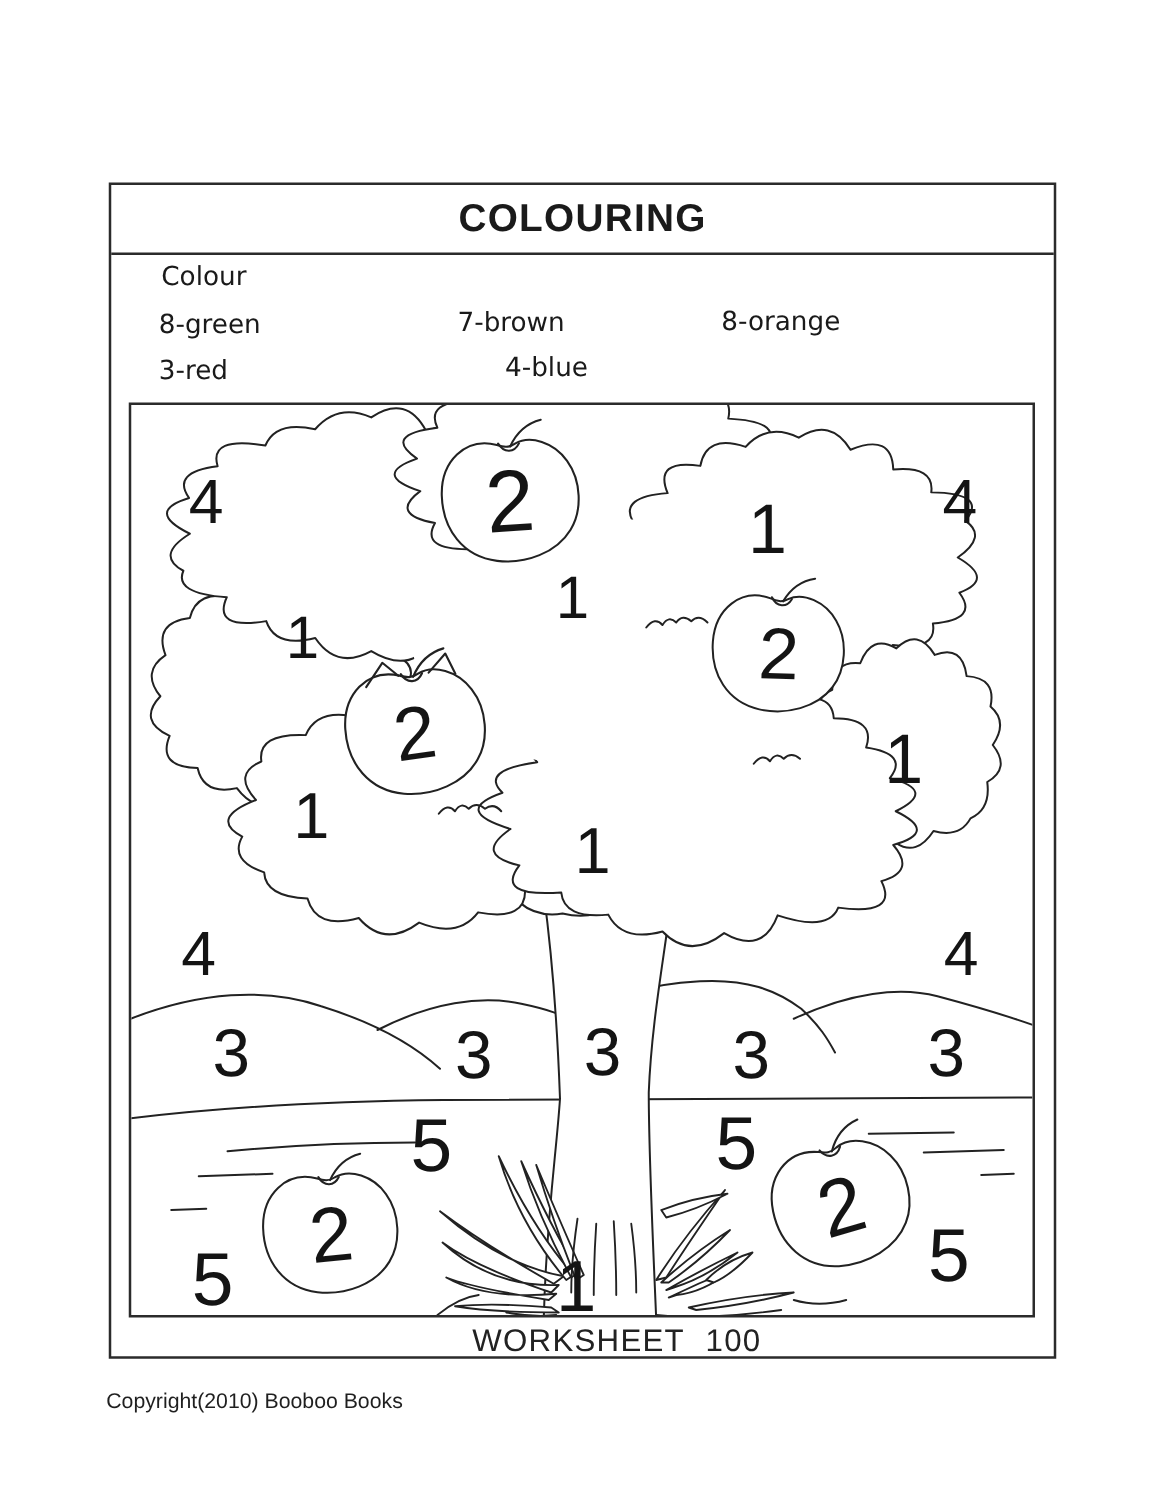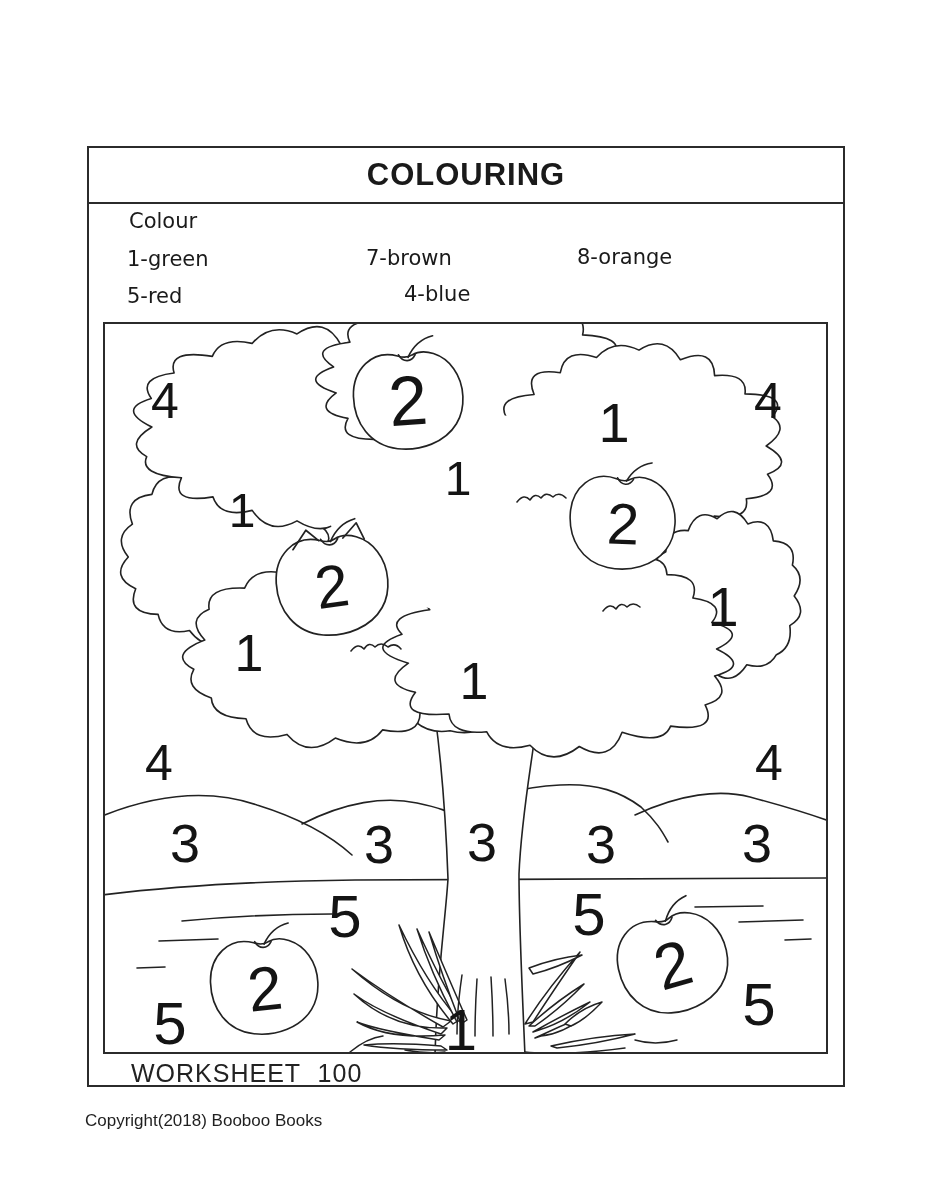--- a/index.html
+++ b/index.html
@@ -36,42 +36,42 @@
   .scene-svg{position:absolute;left:0;top:0;width:721px;height:728px;}
   .labels-layer{
     position:absolute;left:105px;top:324px;width:721px;height:728px;
     pointer-events:none;
   }
   .region-num{
     position:absolute;line-height:1;white-space:nowrap;color:#141414;
     font-family:"Liberation Sans",sans-serif;
   }
   .worksheet-label{
-    position:absolute;left:103px;top:1059px;width:725px;
+    position:absolute;left:103px;top:1059px;width:725px;text-align:center;
     font-size:25px;letter-spacing:1px;word-spacing:9px;padding-left:28px;
     font-family:"Liberation Sans",sans-serif;color:#222;
   }
   .copyright-line{
     position:absolute;left:85px;top:1111px;font-size:17px;
     font-family:"Liberation Sans",sans-serif;color:#1f1f1f;
   }
 </style>
 </head>
 <body>
 
 <div class="outer-box">
   <div class="title-bar">
     <div class="title-text">COLOURING</div>
   </div>
 </div>
 
 <div class="key-layer">
   <span id="key-heading">Colour</span>
-  <span id="key-1">1-green</span>
-  <span id="key-2">5-red</span>
+  <span id="key-1">8-green</span>
+  <span id="key-2">3-red</span>
   <span id="key-3">7-brown</span>
   <span id="key-4">4-blue</span>
   <span id="key-5">8-orange</span>
 </div>
 
 <div class="picture-box">
   <svg class="scene-svg" viewBox="0 0 721 728" xmlns="http://www.w3.org/2000/svg" fill="none" stroke="#222222" stroke-width="1.6" stroke-linecap="round" stroke-linejoin="round">
 
     <defs>
       <g id="appleShape">
@@ -184,13 +184,13 @@
     <span class="region-num" style="left: 377px; top: 518px; font-size: 54px; transform: translate(-50%, -50%) rotate(0deg);">3</span>
     <span class="region-num" style="left: 496px; top: 520px; font-size: 54px; transform: translate(-50%, -50%) rotate(0deg);">3</span>
     <span class="region-num" style="left: 652px; top: 519px; font-size: 54px; transform: translate(-50%, -50%) rotate(0deg);">3</span>
     <span class="region-num" style="left: 240px; top: 593px; font-size: 60px; transform: translate(-50%, -50%) rotate(0deg);">5</span>
     <span class="region-num" style="left: 484px; top: 591px; font-size: 60px; transform: translate(-50%, -50%) rotate(0deg);">5</span>
     <span class="region-num" style="left: 65px; top: 700px; font-size: 60px; transform: translate(-50%, -50%) rotate(0deg);">5</span>
     <span class="region-num" style="left: 654px; top: 681px; font-size: 60px; transform: translate(-50%, -50%) rotate(0deg);">5</span>
   </div>
 
 <div class="worksheet-label">WORKSHEET 100</div>
-<div class="copyright-line">Copyright(2018) Booboo Books</div>
+<div class="copyright-line">Copyright(2010) Booboo Books</div>
 
 </body></html>

